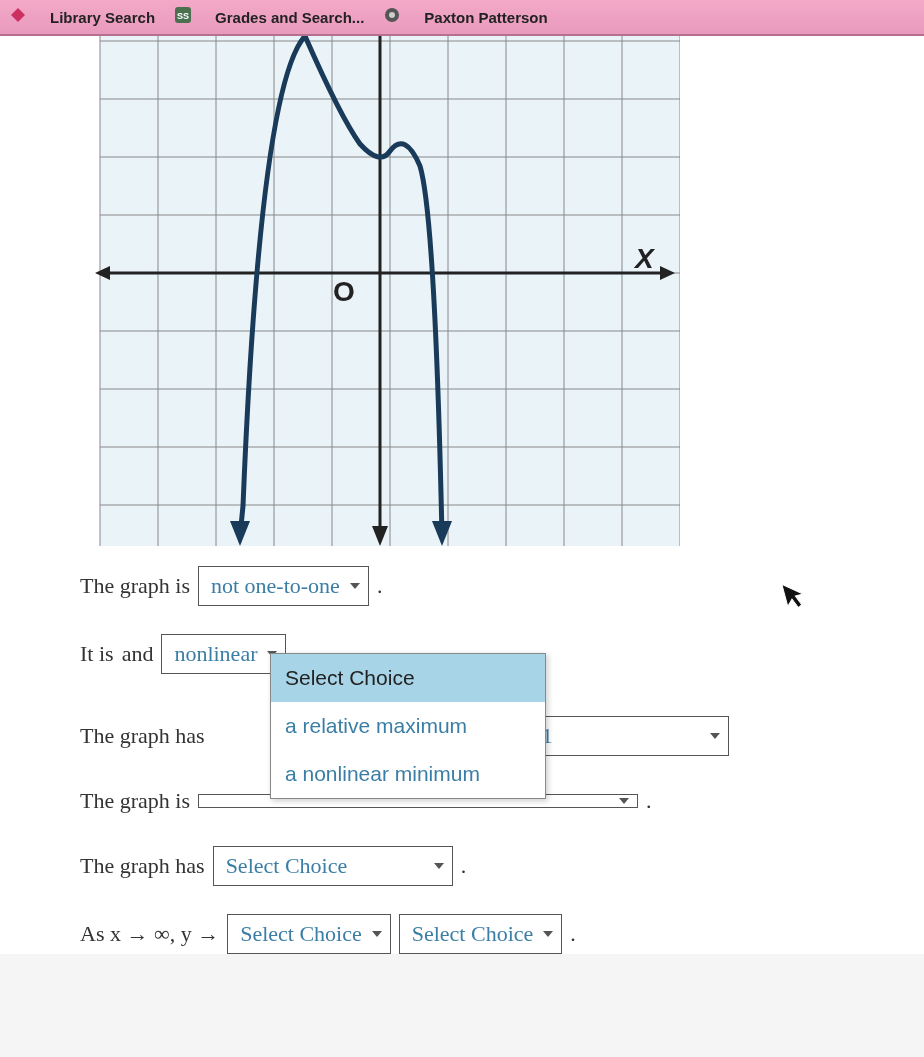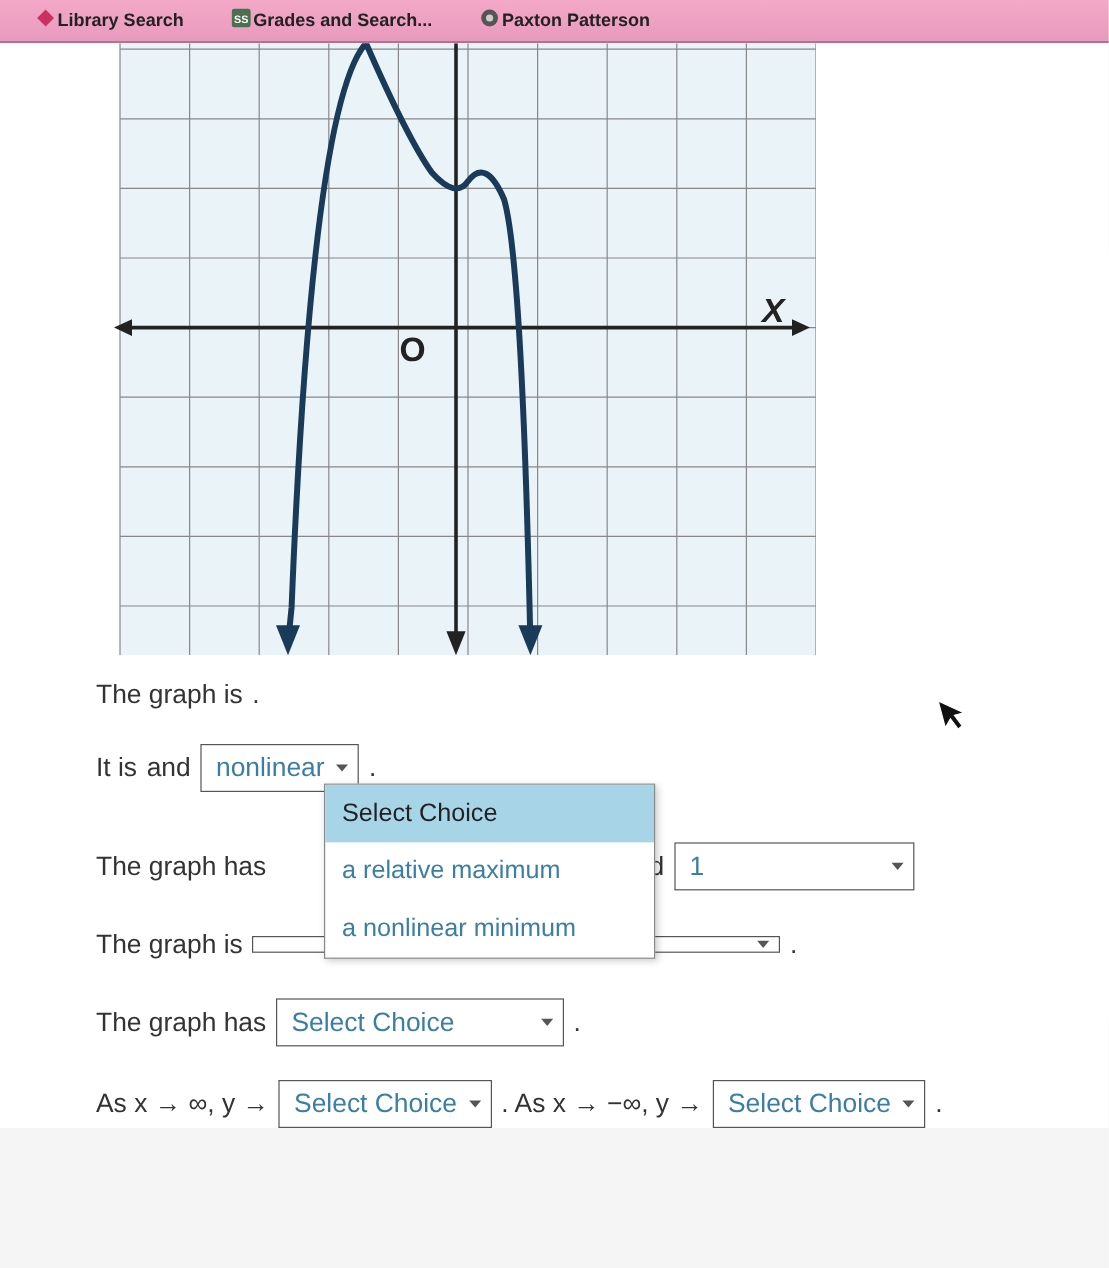--- a/index.html
+++ b/index.html
@@ -16,46 +16,46 @@
     height: 36px;
     display: flex;
     align-items: center;
     padding: 0 10px;
     gap: 20px;
     border-bottom: 2px solid #b87090;
   }
   .bookmark {
     display: flex;
     align-items: center;
-    gap: 2px;
+    gap: 24px;
     font-size: 15px;
     color: #222;
     font-weight: 600;
   }
   .bookmark-icon {
     width: 16px;
     height: 20px;
     display: inline-block;
-    margin-left: 20px;
   }
   .content {
     padding: 0 0 0 80px;
     background: #ffffff;
     position: relative;
   }
   .graph-area {
     width: 600px;
     height: 510px;
     position: relative;
     margin-bottom: 20px;
   }
   .question-area {
     padding-left: 0;
     font-size: 22px;
     color: #333;
+    font-family: Liberation Serif, serif;
   }
   .question-row {
     display: flex;
     align-items: center;
     gap: 8px;
     margin-bottom: 28px;
     flex-wrap: wrap;
   }
   .select-box {
     border: 1px solid #555;
@@ -197,20 +197,24 @@
 
       <text x="253" y="265" font-size="28" font-weight="bold" fill="#222">O</text>
       <text x="555" y="232" font-size="28" font-weight="bold" font-style="italic" fill="#222">X</text>
     </svg>
   </div>
 
   <div class="question-area">
 
     <div class="question-row">
       <span>The graph is</span>
+      <span class="select-box">
+        <span>not one-to-one</span>
+        <span class="caret"></span>
+      </span>
       <span>.</span>
     </div>
 
     <div class="question-row">
       <span>It is</span>
       <span>and</span>
       <span class="select-box">
         <span>nonlinear</span>
         <span class="caret"></span>
       </span>
@@ -244,21 +248,20 @@
       </span>
       <span>.</span>
     </div>
 
     <div class="question-row" style="margin-top:25px;">
       <span>As x → ∞, y →</span>
       <span class="select-box">
         <span>Select Choice</span>
         <span class="caret"></span>
       </span>
-      <span>. As x → −∞, y →</span>
       <span class="select-box">
         <span>Select Choice</span>
         <span class="caret"></span>
       </span>
       <span>.</span>
     </div>
 
   </div>
 </div>
 

